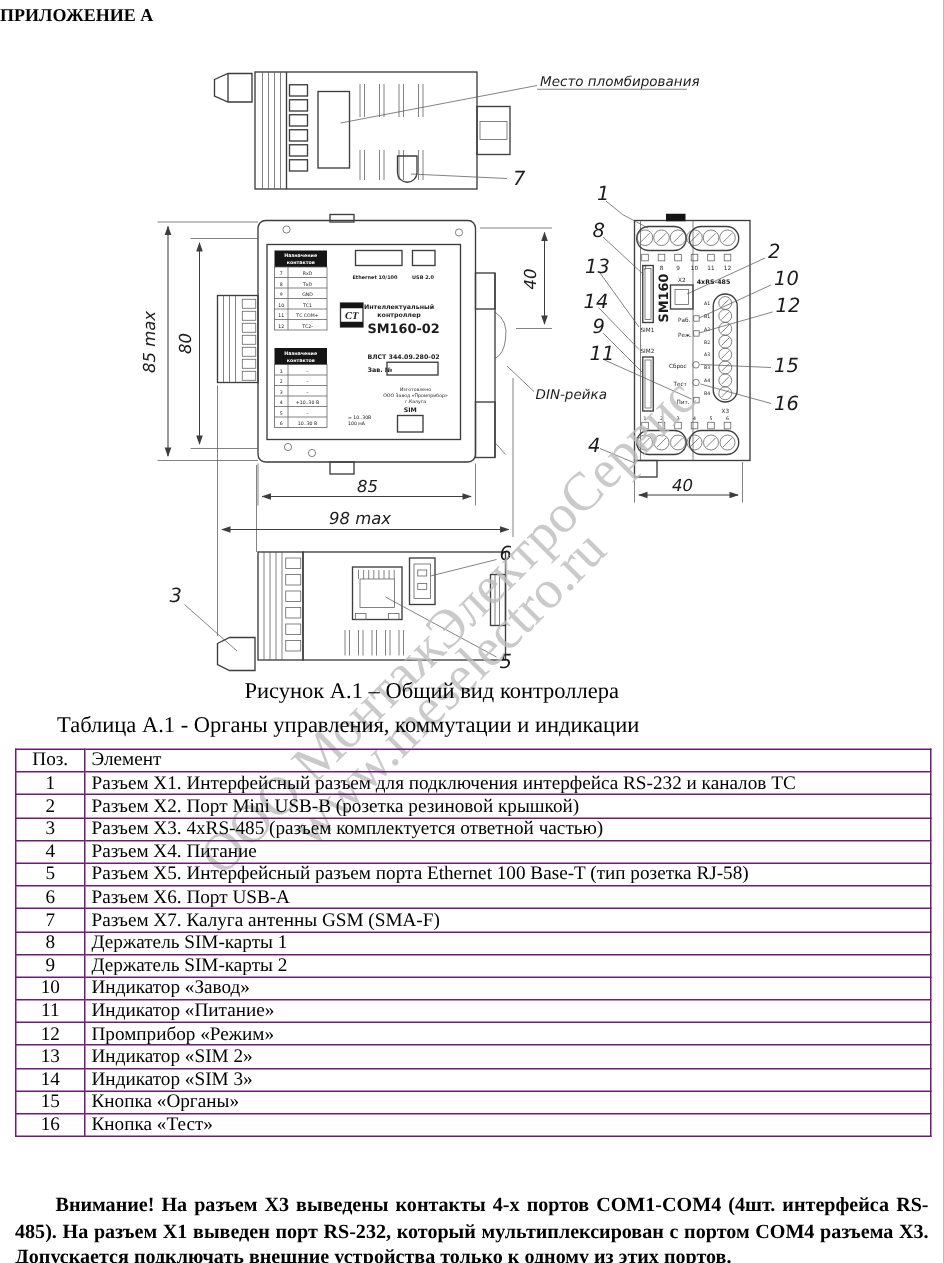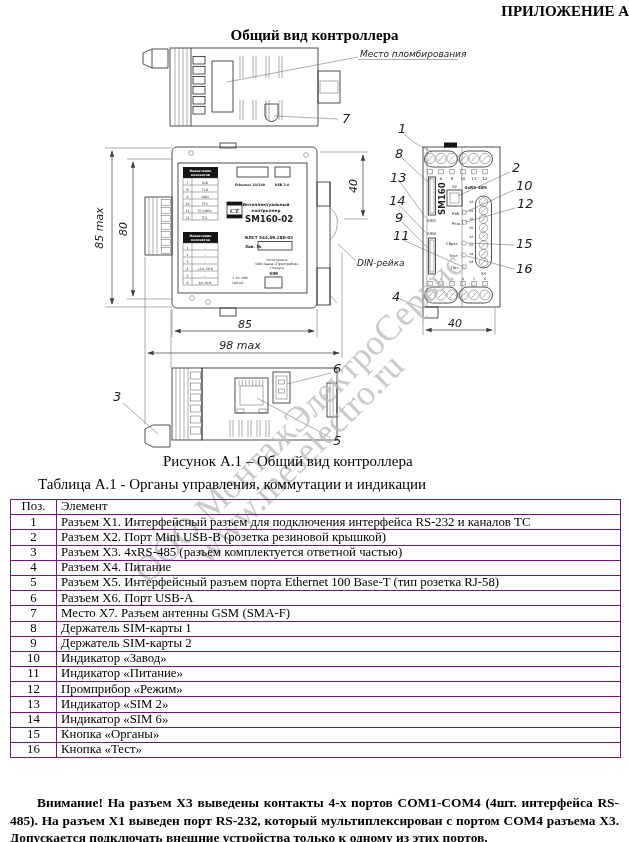--- a/index.html
+++ b/index.html
@@ -1,19 +1,19 @@
 <!DOCTYPE html>
 <html><head>
 <meta charset="utf-8">
 <style>
   html,body{margin:0;padding:0;background:#888;}
   .page{position:relative;width:629px;height:842px;background:#fff;color:#000;
         font-family:"Liberation Serif",serif;overflow:hidden;margin:0 auto;}
-  .title{position:absolute;top:3px;left:0;width:100%;text-align:right;
-         font-weight:bold;font-size:15px;}
+  .title{position:absolute;top:3px;left:0;width:100%;text-align:left;
+         font-weight:bold;font-size:12px;}
   .subtitle{position:absolute;top:27px;left:0;width:100%;text-align:center;
          font-weight:bold;font-size:15px;}
   svg.fig{position:absolute;top:0;left:0;pointer-events:none;}
   .figcap{position:absolute;top:453px;left:163px;font-size:15px;}
   .tabcap{position:absolute;top:476px;left:38px;font-size:15px;}
   table.dtable{position:absolute;top:499px;left:10px;width:611px;
          border-collapse:collapse;font-size:12.8px;font-family:"Liberation Serif",serif;}
   .dtable td,.dtable th{border:1px solid #701a75;padding:0 4px;height:14.2px;
          line-height:1.05;font-weight:normal;text-align:left;vertical-align:middle;}
   .dtable .pos{width:37px;text-align:center;}
@@ -36,21 +36,20 @@
   .t4b{font-family:"DejaVu Sans",sans-serif;font-size:4.2px;font-weight:bold;}
   .mdl{font-family:"DejaVu Sans",sans-serif;font-size:8.6px;font-weight:bold;}
   .wmt{font-family:"Liberation Serif",serif;font-size:36px;fill:#bdbdbd;opacity:.8;}
 </style>
 </head>
 <body>
 
 <div class="page">
 
   <div class="title">ПРИЛОЖЕНИЕ А</div>
-  <div class="subtitle">Общий вид контроллера</div>
 
   <svg class="fig" width="629" height="600" viewBox="0 0 629 600">
     <defs>
       <marker id="ar" viewBox="0 0 10 10" refX="9" refY="5" markerWidth="9" markerHeight="9" orient="auto-start-reverse">
           <path d="M0,1.5 L10,5 L0,8.5 z" fill="#3d3d3d"></path>
         </marker>
     </defs>
 
     <g>
       <path class="s" d="M143,53 L152,49 L168,49 L168,68 L152,68 L143,64 Z"></path>
@@ -492,21 +491,21 @@
     <tr>
           <td class="pos">5</td>
           <td>Разъем Х5. Интерфейсный разъем порта Ethernet 100 Base-T (тип розетка RJ-58)</td>
         </tr>
     <tr>
           <td class="pos">6</td>
           <td>Разъем Х6. Порт USB-A</td>
         </tr>
     <tr>
           <td class="pos">7</td>
-          <td>Место Х7. Разъем антенны GSM (SMA-F)</td>
+          <td>Разъем Х7. Калуга антенны GSM (SMA-F)</td>
         </tr>
     <tr>
           <td class="pos">8</td>
           <td>Держатель SIM-карты 1</td>
         </tr>
     <tr>
           <td class="pos">9</td>
           <td>Держатель SIM-карты 2</td>
         </tr>
     <tr>
@@ -520,21 +519,21 @@
     <tr>
           <td class="pos">12</td>
           <td>Промприбор «Режим»</td>
         </tr>
     <tr>
           <td class="pos">13</td>
           <td>Индикатор «SIM 2»</td>
         </tr>
     <tr>
           <td class="pos">14</td>
-          <td>Индикатор «SIM 6»</td>
+          <td>Индикатор «SIM 3»</td>
         </tr>
     <tr>
           <td class="pos">15</td>
           <td>Кнопка «Органы»</td>
         </tr>
     <tr>
           <td class="pos">16</td>
           <td>Кнопка «Тест»</td>
         </tr>
   </tbody>

